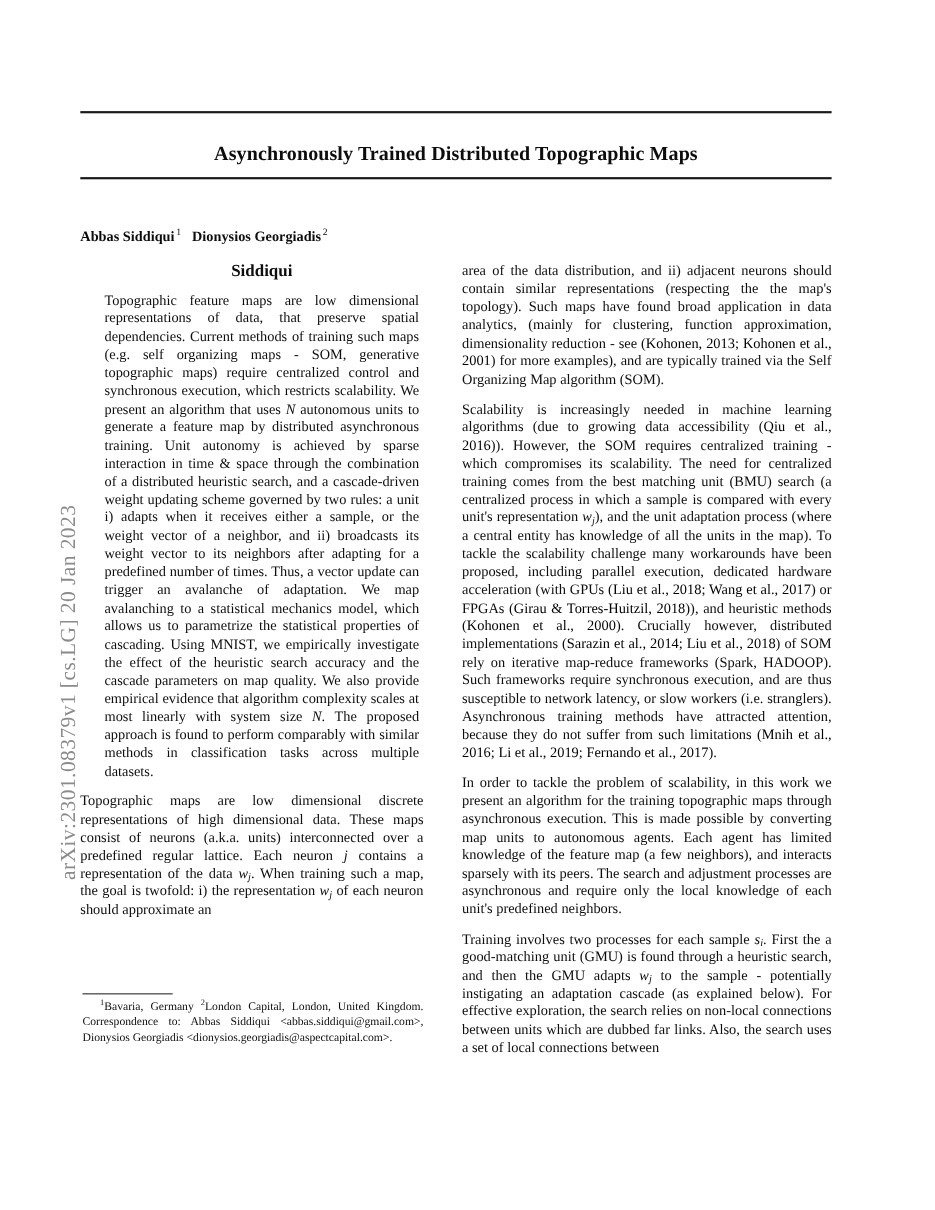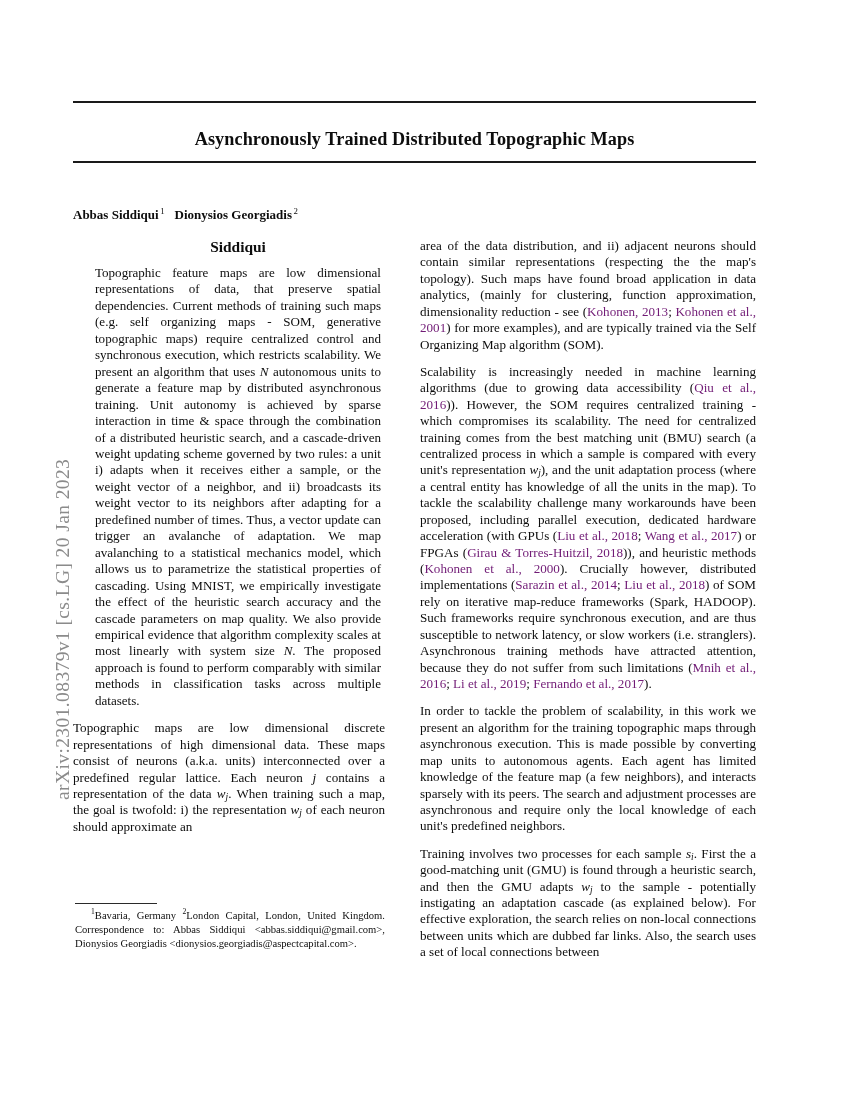--- a/index.html
+++ b/index.html
@@ -123,21 +123,21 @@
   .abstract-block p.body { font-size: 13.05px; line-height: 1.262; }
 
   h2.section {
     font-size: 14.6px;
     font-weight: bold;
     margin: 19px 0 9px 0;
     line-height: 1.2;
   }
   #col-left .intro-para { width: 312px; }
 
-  .cite { color: #701a75; }
+  .cite { color: #000000; }
   .mathit {
     font-family: "Liberation Serif", "DejaVu Serif", serif;
     font-style: italic;
   }
   .mathit sub {
     font-size: 0.72em;
     vertical-align: -0.22em;
     line-height: 0;
   }
   .textit { }

